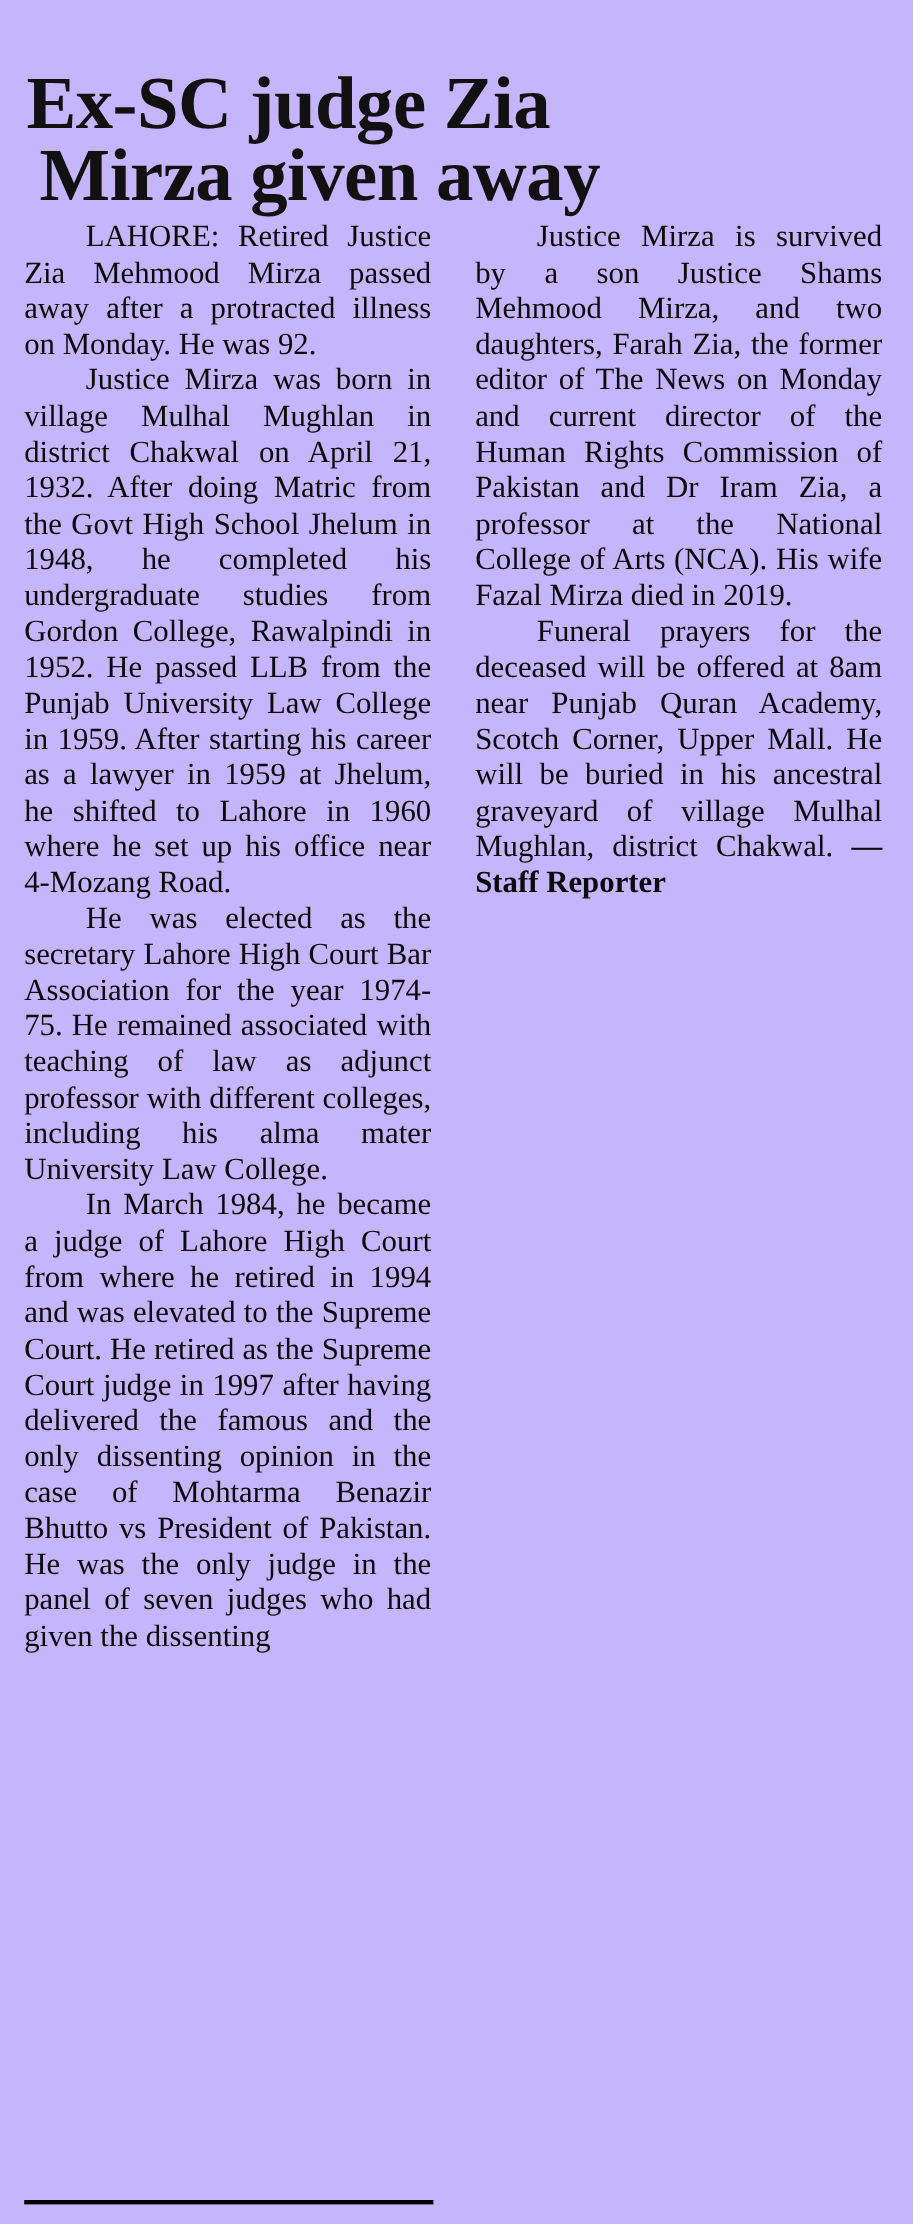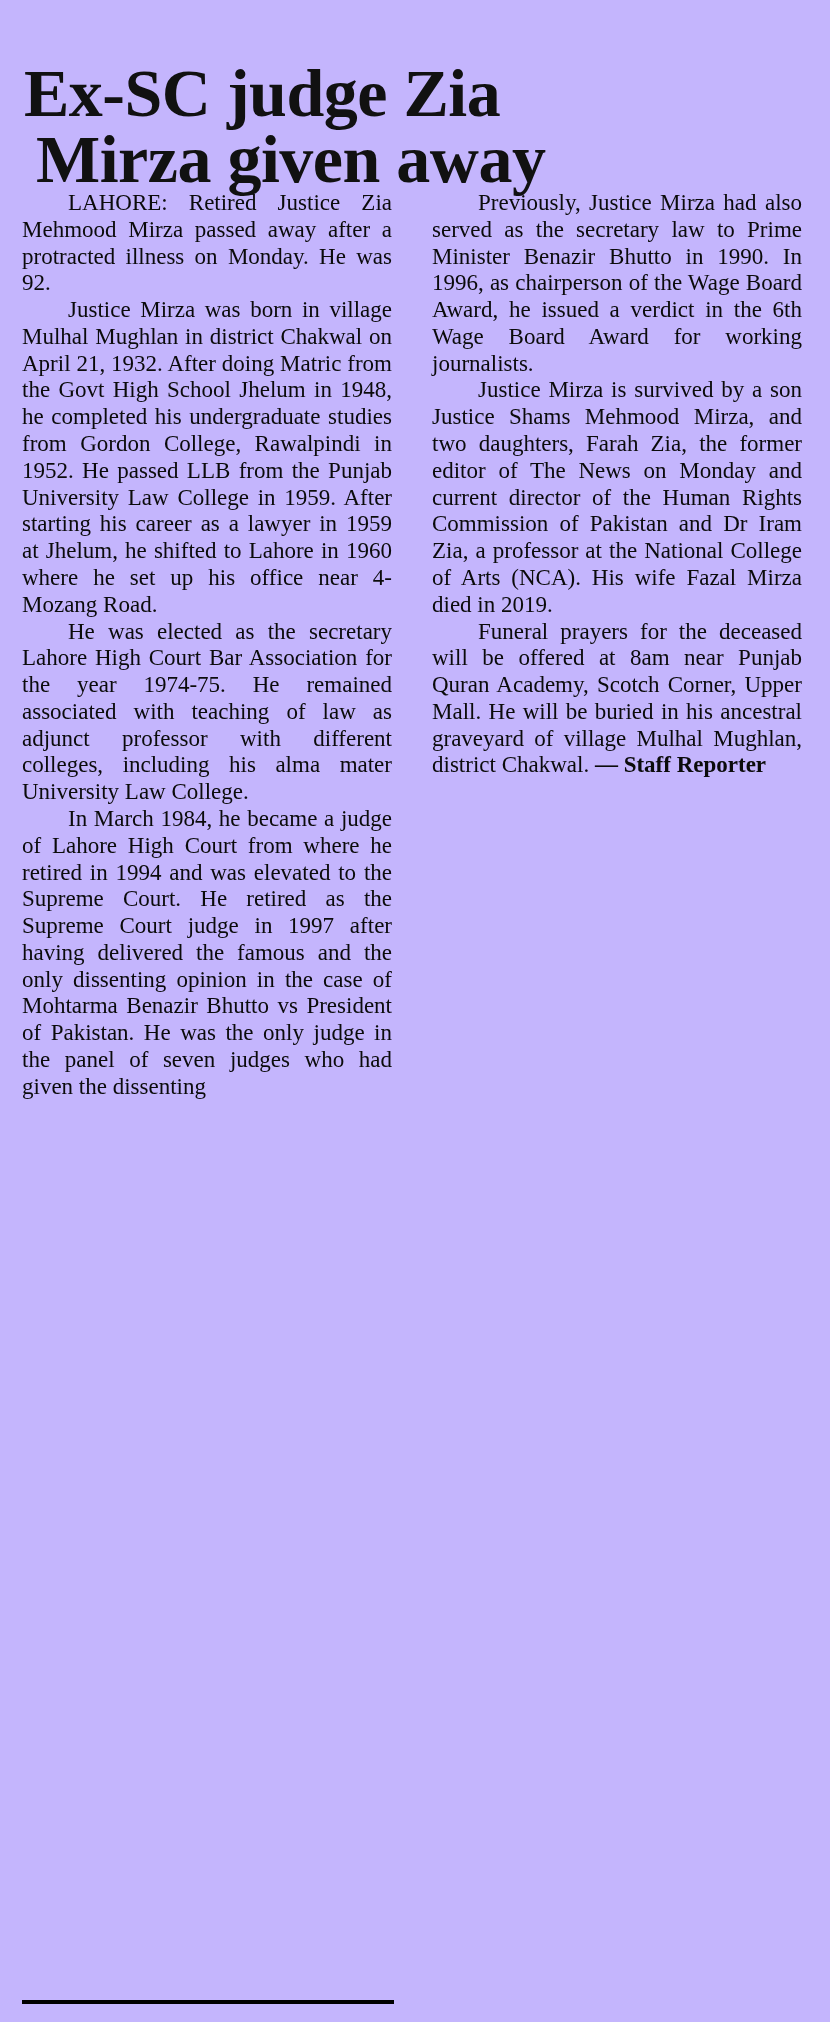--- a/index.html
+++ b/index.html
@@ -44,23 +44,23 @@
   .columns {
     position: absolute;
     left: 22px;
     top: 190px;
     width: 790px;
     height: 1790px;
   }
 
   .col {
     position: absolute;
-    top: 0;
+    top: 10px;
     width: 370px;
-    font-size: 23px;
+    font-size: 28px;
     line-height: 1.165;
     text-align: justify;
     text-justify: inter-word;
     color: #0b0b0b;
     hyphens: none;
   }
   .col-left  { left: 0px; }
   .col-right { left: 410px; }
 
   .col p {
@@ -105,21 +105,20 @@
   <div class="columns">
 
     <div class="col col-left">
       <p>LAHORE: Retired Justice Zia Mehmood Mirza passed away after a protracted illness on Monday. He was 92.</p>
       <p>Justice Mirza was born in village Mulhal Mughlan in district Chakwal on April 21, 1932. After doing Matric from the Govt High School Jhelum in 1948, he completed his undergraduate studies from Gordon College, Rawalpindi in 1952. He passed LLB from the Punjab University Law College in 1959. After starting his career as a lawyer in 1959 at Jhelum, he shifted to Lahore in 1960 where he set up his office near 4-Mozang Road.</p>
       <p>He was elected as the secretary Lahore High Court Bar Association for the year 1974-75. He remained associated with teaching of law as adjunct professor with different colleges, including his alma mater University Law College.</p>
       <p>In March 1984, he became a judge of Lahore High Court from where he retired in 1994 and was elevated to the Supreme Court. He retired as the Supreme Court judge in 1997 after having delivered the famous and the only dissenting opinion in the case of Mohtarma Benazir Bhutto vs President of Pakistan. He was the only judge in the panel of seven judges who had given the dissenting</p>
     </div>
 
     <div class="col col-right">
-      <p>Previously, Justice Mirza had also served as the secretary law to Prime Minister Benazir Bhutto in 1990. In 1996, as chairperson of the Wage Board Award, he issued a verdict in the 6th Wage Board Award for working journalists.</p>
       <p>Justice Mirza is survived by a son Justice Shams Mehmood Mirza, and two daughters, Farah Zia, the former editor of The News on Monday and current director of the Human Rights Commission of Pakistan and Dr Iram Zia, a professor at the National College of Arts (NCA). His wife Fazal Mirza died in 2019.</p>
       <p><span>Funeral prayers for the deceased will be offered at 8am near Punjab Quran Academy, Scotch Corner, Upper Mall. He will be buried in his ancestral graveyard of village Mulhal Mughlan, district Chakwal.</span><span class="emdash"> — </span><span class="byline">Staff Reporter</span></p>
     </div>
 
   </div>
 
   <div class="bottom-rule"></div>
 
 </div>
 

